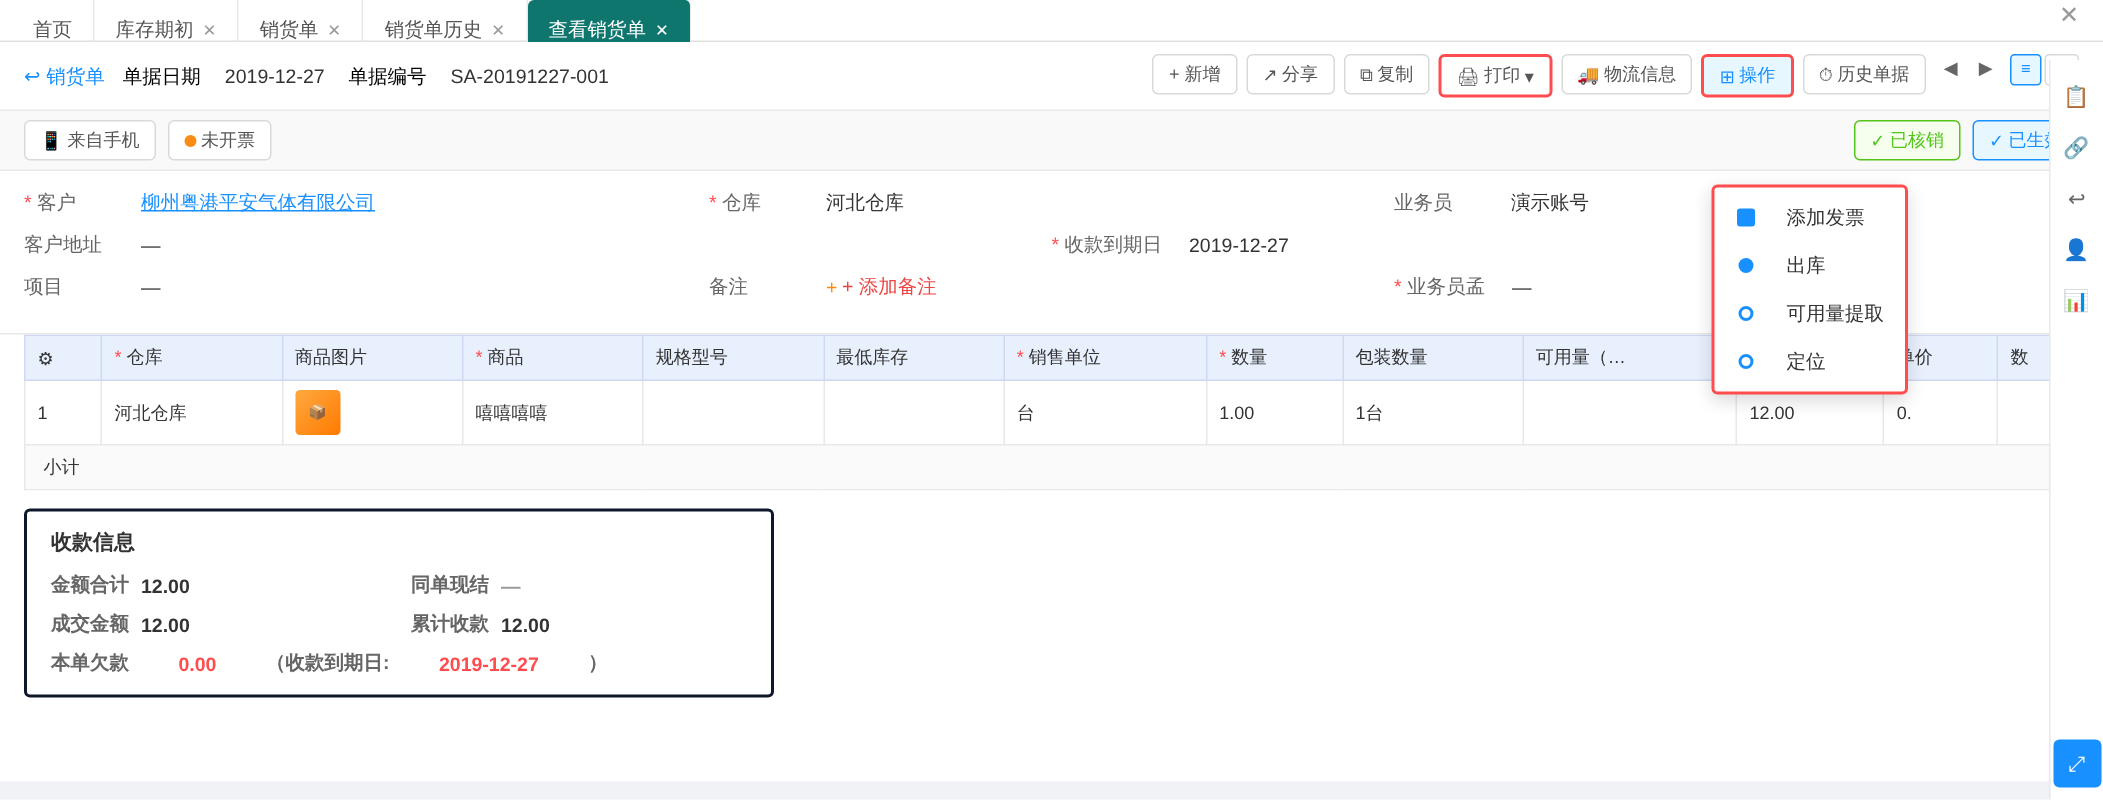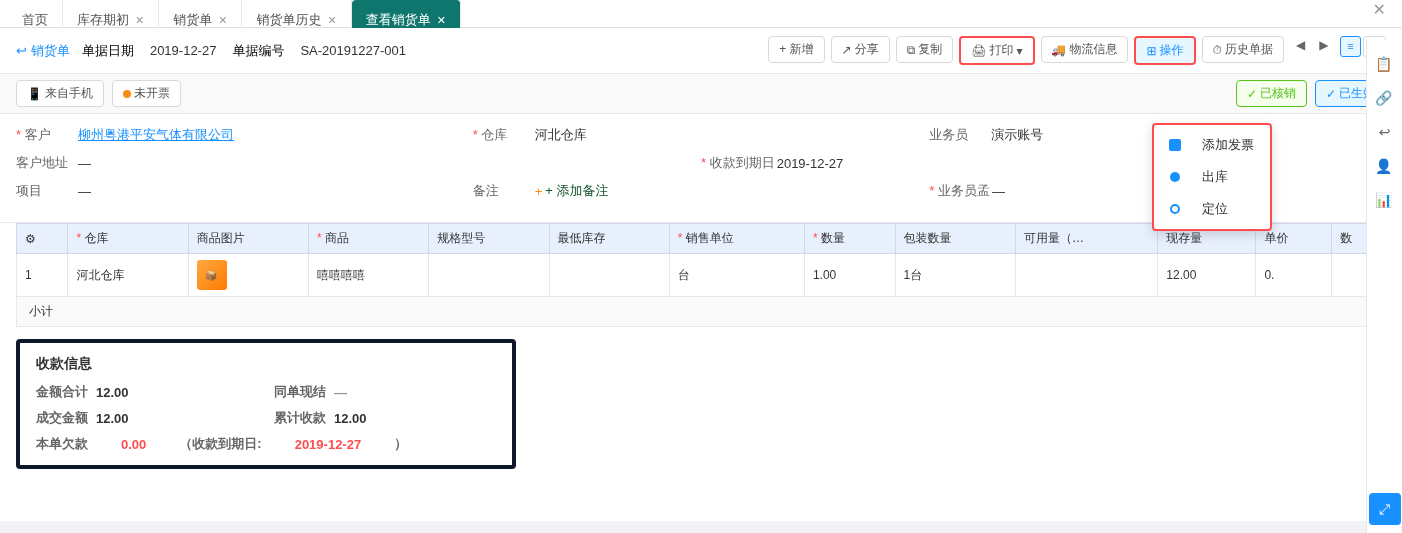--- a/index.html
+++ b/index.html
@@ -79,21 +79,21 @@
     .dot-orange { background: #fa8c16; }
 
     
     .form-area {
       padding: 12px 16px; border-bottom: 1px solid #e8e8e8;
     }
     .form-row {
       display: flex; align-items: center; margin-bottom: 10px; gap: 0;
     }
     .form-field {
-      display: flex; align-items: center; flex: 1; gap: 2px;
+      display: flex; align-items: center; flex: 1; gap: 18px;
     }
     .field-label {
       color: #666; white-space: nowrap; min-width: 60px;
     }
     .field-label.required::before {
       content: "* "; color: #ff4d4f;
     }
     .field-value {
       color: #333; font-size: 13px;
     }
@@ -126,21 +126,21 @@
 
     
     .product-img {
       width: 30px; height: 30px; background: linear-gradient(135deg, #ffa940, #ff7a00);
       border-radius: 3px; display: flex; align-items: center; justify-content: center;
       color: white; font-size: 10px;
     }
 
     
     .payment-box {
-      margin: 12px 16px; border: 4px solid #0f172a; border-radius: 4px; padding: 12px 16px;
+      margin: 12px 16px; border: 2px solid #0f172a; border-radius: 4px; padding: 12px 16px;
       max-width: 500px; background: #fff;
     }
     .payment-title { font-weight: bold; font-size: 14px; margin-bottom: 10px; }
     .payment-grid {
       display: grid; grid-template-columns: 1fr 1fr; gap: 8px 16px;
     }
     .payment-item { display: flex; gap: 8px; align-items: center; font-size: 13px; font-weight: bold; }
     .payment-item-label { color: #666; }
     .payment-item-value { color: #333; }
     .payment-item-value.red { color: #ff4d4f; }
@@ -313,21 +313,21 @@
     </div>
     <div class="form-row">
       <div class="form-field">
         <span class="field-label">项目</span>
         <span class="field-value">—</span>
       </div>
       <div class="form-field">
         <span class="field-label">备注</span>
         <span class="add-remark">
           <span>+</span>
-          <span style="color:#14532d;">+ 添加备注</span>
+          <span style="color:#ef4444;">+ 添加备注</span>
         </span>
       </div>
       <div class="form-field">
         <span class="field-label required">业务员孟</span>
         <span class="field-value">—</span>
       </div>
     </div>
   </div>
 
   <div class="table-container">
@@ -413,20 +413,26 @@
     <div class="dropdown-item">
       <span class="item-icon">
           <span class="icon-circle"></span>
         </span>
       <span>出库</span>
     </div>
     <div class="dropdown-item">
       <span class="item-icon">
           <span class="icon-circle-outline"></span>
         </span>
+      <span>可用量提取</span>
+    </div>
+    <div class="dropdown-item">
+      <span class="item-icon">
+          <span class="icon-circle-outline"></span>
+        </span>
       <span>定位</span>
     </div>
   </div>
 
   <div class="right-sidebar">
     <div class="sidebar-icon">📋</div>
     <div class="sidebar-icon">🔗</div>
     <div class="sidebar-icon">↩</div>
     <div class="sidebar-icon">👤</div>
     <div class="sidebar-icon">📊</div>

